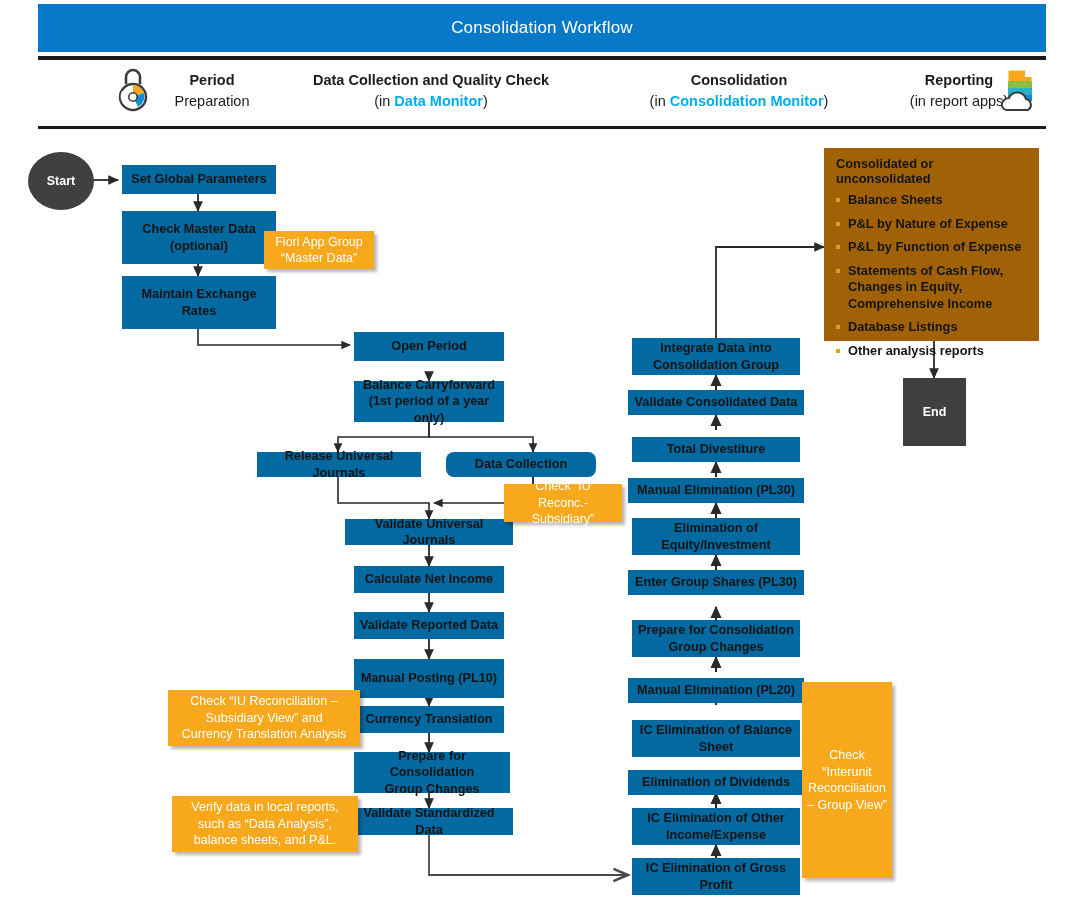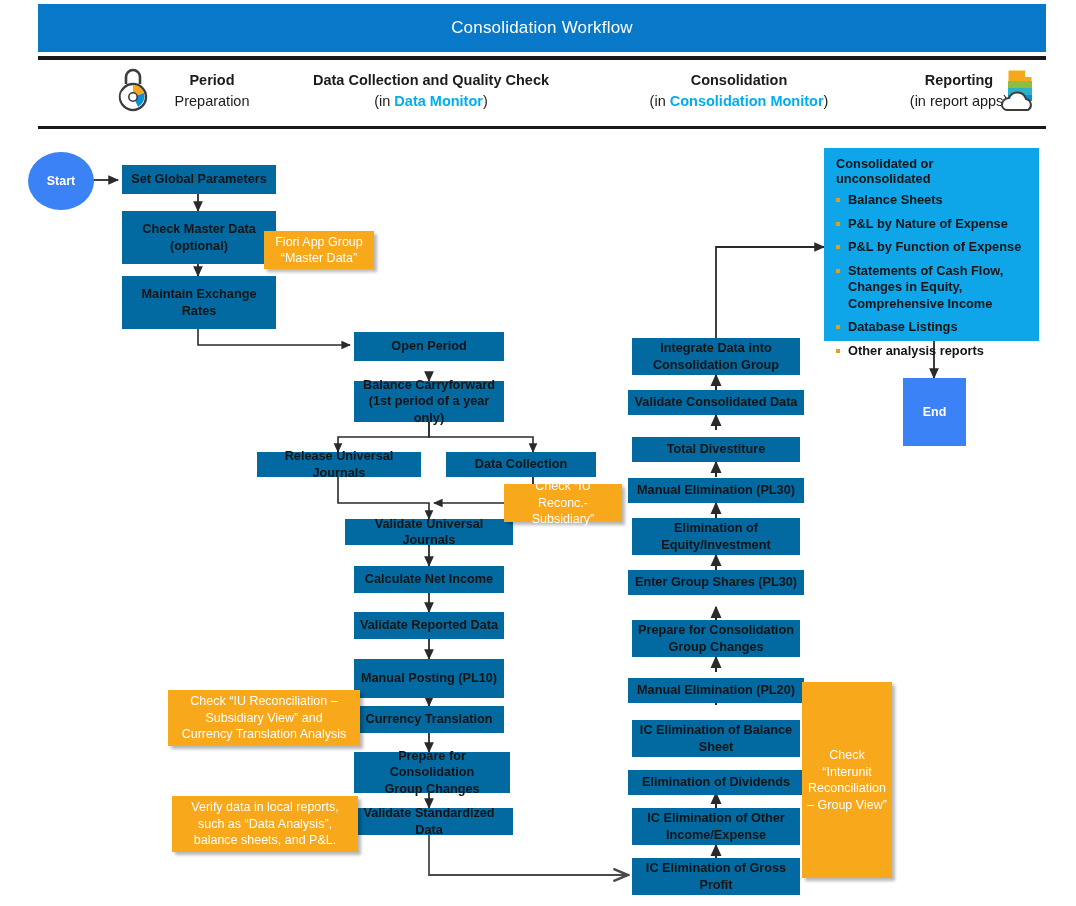--- a/index.html
+++ b/index.html
@@ -33,37 +33,37 @@
   .phase-icon{position:absolute;}
 
   
   .node{
     position:absolute;background:#0369a1;color:#141414;
     font-size:12.7px;line-height:16.5px;font-weight:bold;
     display:flex;align-items:center;justify-content:center;text-align:center;
     box-sizing:border-box;padding:2px 4px;
   }
   .term{
-    position:absolute;background:#3b82f6;color:#ffffff;
+    position:absolute;background:#404040;color:#ffffff;
     font-size:12.5px;font-weight:bold;
     display:flex;align-items:center;justify-content:center;text-align:center;
   }
   .term.circle{border-radius:50%;}
 
   .callout{
     position:absolute;background:#f8a81b;color:#ffffff;
     font-size:12.5px;line-height:16.5px;
     display:flex;align-items:center;justify-content:center;text-align:center;
     box-sizing:border-box;padding:3px 5px;
     box-shadow:3px 3px 3px rgba(0,0,0,.28);
   }
 
   
   .panel{
-    position:absolute;background:#0ea5e9;box-sizing:border-box;
+    position:absolute;background:#a16207;box-sizing:border-box;
     padding:8px 10px 10px 10px;color:#141414;
   }
   .panel .head{font-size:12.8px;font-weight:bold;margin:0 0 6px 2px;}
   .panel ul{margin:0;padding:0;list-style:none;}
   .panel li{
     position:relative;font-size:12.8px;font-weight:bold;line-height:16.5px;
     padding-left:14px;margin-bottom:7px;
   }
   .panel li:before{
     content:"";position:absolute;left:2px;top:6px;width:4px;height:4px;background:#e0a01e;
@@ -216,21 +216,21 @@
   <div class="node" style="left:354px;top:332px;width:150px;height:29px;">
     <span>Open Period</span>
   </div>
   <div class="node" style="left:354px;top:381px;width:150px;height:41px;white-space:pre-line;">
     <span>Balance Carryforward
 (1st period of a year only)</span>
   </div>
   <div class="node" style="left:257px;top:452px;width:164px;height:25px;">
     <span>Release Universal Journals</span>
   </div>
-  <div class="node" style="left:446px;top:452px;width:150px;height:25px;">
+  <div class="node" style="left:446px;top:452px;width:150px;height:25px;border-radius:8px;">
     <span>Data Collection</span>
   </div>
   <div class="node" style="left:345px;top:519px;width:168px;height:26px;">
     <span>Validate Universal Journals</span>
   </div>
   <div class="node" style="left:354px;top:566px;width:150px;height:27px;">
     <span>Calculate Net Income</span>
   </div>
   <div class="node" style="left:354px;top:612px;width:150px;height:27px;">
     <span>Validate Reported Data</span>

